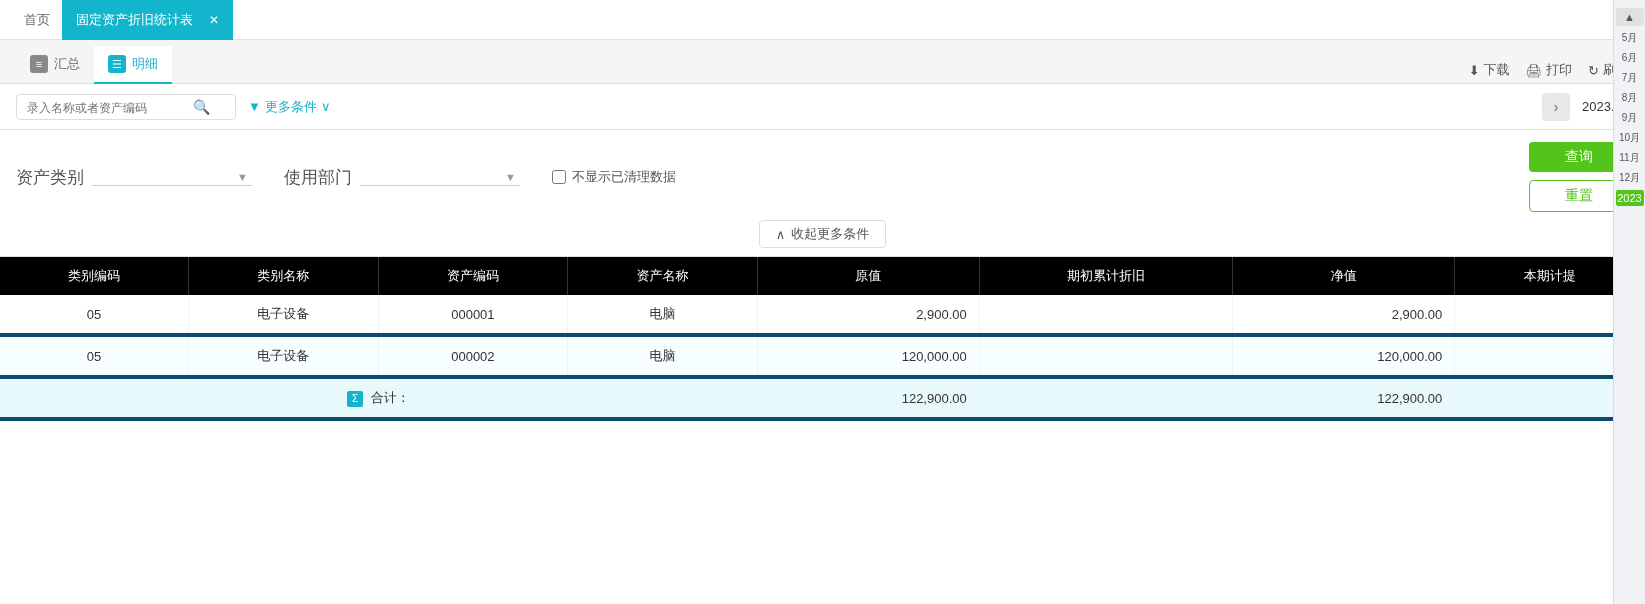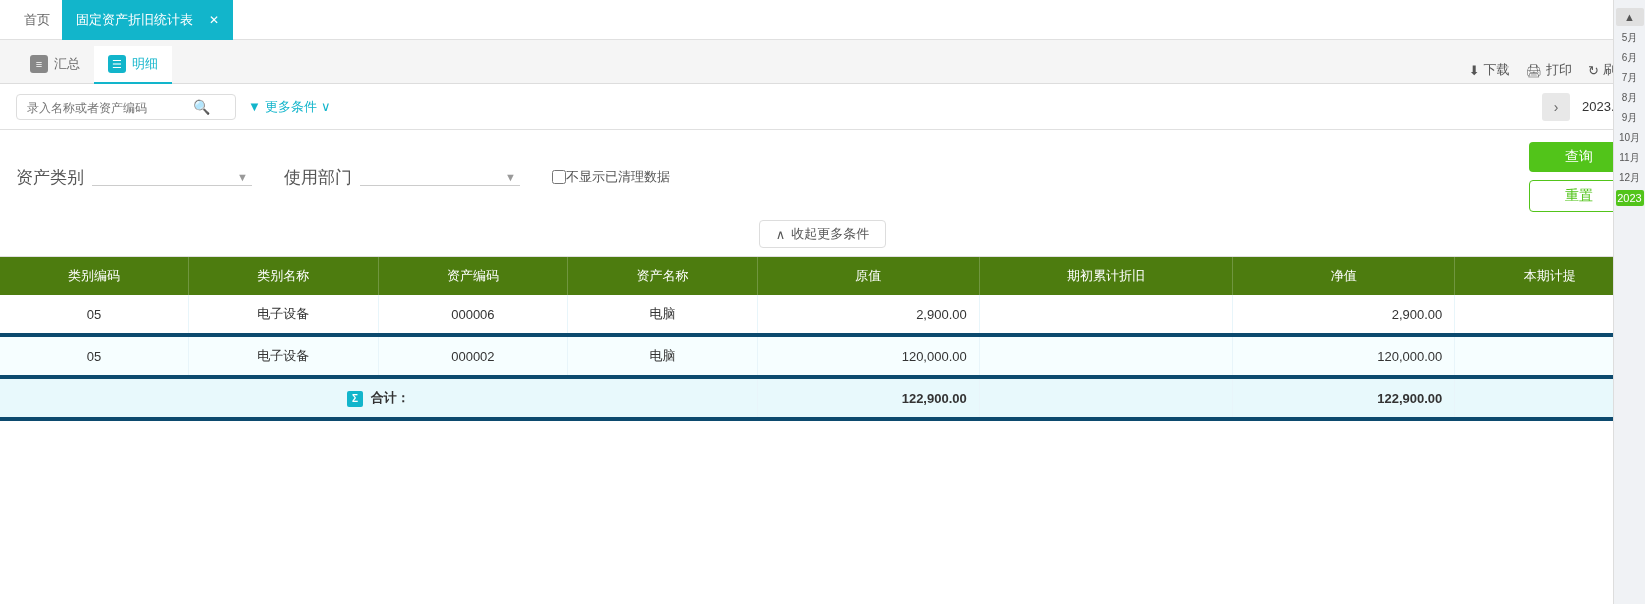--- a/index.html
+++ b/index.html
@@ -220,21 +220,21 @@
       font-size: 12px;
       color: #ccc;
     }
     .filter-select .arrow {
       color: #999;
       font-size: 11px;
     }
     .checkbox-field {
       display: flex;
       align-items: center;
-      gap: 0;
+      gap: 6px;
       cursor: pointer;
     }
     .checkbox-field input[type="checkbox"] {
       width: 14px;
       height: 14px;
     }
     .checkbox-field label {
       color: #555;
       font-size: 13px;
       cursor: pointer;
@@ -289,21 +289,21 @@
     .table-wrapper {
       flex: 1;
       overflow: auto;
       background: #fff;
     }
     table {
       width: 100%;
       border-collapse: collapse;
     }
     thead tr {
-      background: #4d7c0f;
+      background: #000000;
       color: #fff;
     }
     thead th {
       padding: 10px 12px;
       font-size: 13px;
       font-weight: normal;
       text-align: center;
       border-right: 1px solid rgba(255,255,255,0.2);
       white-space: nowrap;
     }
@@ -317,21 +317,21 @@
       padding: 10px 12px;
       font-size: 13px;
       text-align: center;
       border-right: 1px solid #e8f5fa;
       white-space: nowrap;
     }
     .total-row {
       background: #e8f9fc !important;
     }
     .total-row td {
-      font-weight: bold;
+      font-weight: normal;
     }
     .total-icon {
       display: inline-flex;
       align-items: center;
       justify-content: center;
       width: 16px;
       height: 16px;
       background: #12b5cb;
       border-radius: 2px;
       color: #fff;
@@ -484,21 +484,21 @@
         <th>期初累计折旧</th>
         <th>净值</th>
         <th>本期计提</th>
       </tr>
     </thead>
     <tbody id="table-body">
 
     <tr>
       <td>05</td>
       <td>电子设备</td>
-      <td>000006</td>
+      <td>000001</td>
       <td>电脑</td>
       <td style="text-align:right;">2,900.00</td>
       <td></td>
       <td style="text-align:right;">2,900.00</td>
       <td></td>
     </tr>
         <tr>
       <td>05</td>
       <td>电子设备</td>
       <td>000002</td>

